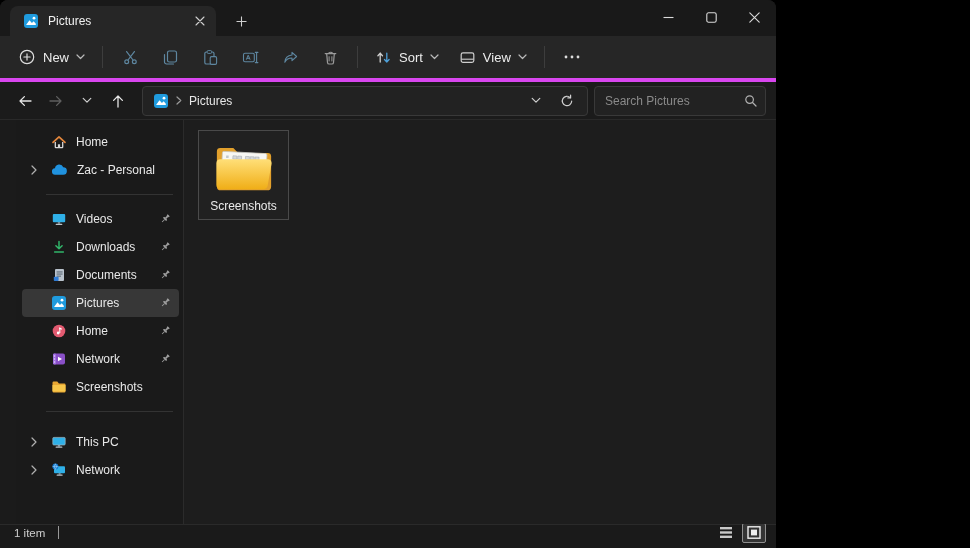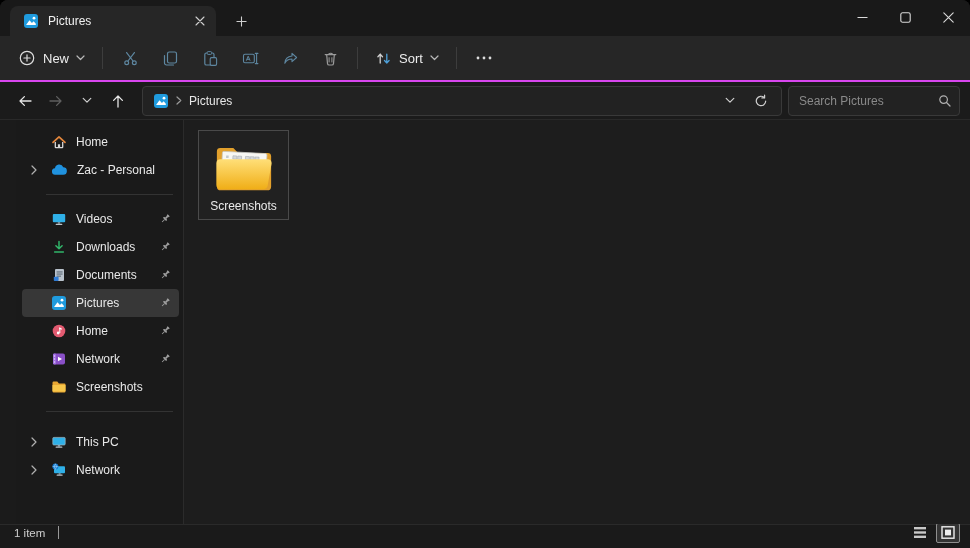--- a/index.html
+++ b/index.html
@@ -1,38 +1,38 @@
 <!DOCTYPE html>
 <html><head>
 <meta charset="utf-8">
 <style>
   * { margin:0; padding:0; box-sizing:border-box; }
   html,body { background:#000; }
   body { font-family:"Liberation Sans","DejaVu Sans",sans-serif; -webkit-font-smoothing:antialiased; }
   .window {
-    width:970px; height:548px; display:flex; flex-direction:column;
+    width:776px; height:548px; display:flex; flex-direction:column;
     background:#1b1b1b; color:#ececec; overflow:hidden;
     border-radius:8px 8px 0 0; position:relative;
   }
   svg { display:block; }
 
   
   .titlebar { height:36px; background:#191919; display:flex; align-items:flex-end; padding-left:10px; flex-shrink:0; }
   .tab {
     width:206px; height:30px; background:#262626; border-radius:8px 8px 0 0;
     display:flex; align-items:center; gap:9px; padding:0 5px 0 13px; font-size:12px;
   }
   .tab-label { flex:1; white-space:nowrap; overflow:hidden; color:#f0f0f0; }
   .tab-close { width:22px; height:22px; display:flex; align-items:center; justify-content:center; border-radius:4px; color:#cfcfcf; cursor:pointer; }
   .newtab { width:30px; height:30px; display:flex; align-items:center; justify-content:center; color:#cfcfcf; margin-left:10px; border-radius:4px; cursor:pointer; }
   .win-controls { margin-left:auto; align-self:flex-start; display:flex; height:35px; }
   .win-btn { width:43px; height:35px; display:flex; align-items:center; justify-content:center; color:#dadada; cursor:pointer; }
 
   
-  .toolbar { height:46px; background:#262626; display:flex; align-items:center; padding:0 8px; flex-shrink:0; border-bottom:2px solid #d946ef; }
+  .toolbar { height:46px; background:#262626; display:flex; align-items:center; padding:0 8px; flex-shrink:0; border-bottom:4px solid #d946ef; }
   .tb-btn { display:flex; align-items:center; gap:7px; padding:7px 10px; border-radius:4px; font-size:13px; color:#ededed; cursor:pointer; }
   .tb-icon-btn { width:40px; height:34px; display:flex; align-items:center; justify-content:center; border-radius:4px; cursor:pointer; }
   .tb-divider { width:1px; height:22px; background:#3d3d3d; margin:0 7px; }
   .c-steel { color:#5e87a1; }
   .c-gray  { color:#9a9a9a; }
   .chev { color:#b9b9b9; }
 
   
   .addressrow { height:38px; background:#1b1b1b; display:flex; align-items:center; padding:0 10px; gap:2px; flex-shrink:0; border-bottom:1px solid #292929; }
   .nav-btn { width:29px; height:29px; display:flex; align-items:center; justify-content:center; border-radius:4px; color:#e6e6e6; cursor:pointer; }
@@ -209,20 +209,34 @@
           </svg>
       </span>
       <span>Sort</span>
       <span class="chev">
         <svg width="9" height="6" viewBox="0 0 9 6">
             <path d="M1 1 L4.5 4.5 L8 1" fill="none" stroke="currentColor" stroke-width="1.2" stroke-linecap="round" stroke-linejoin="round"></path>
           </svg>
       </span>
     </div>
 
+    <div class="tb-btn">
+      <span>
+        <svg width="17" height="17" viewBox="0 0 17 17">
+            <rect x="2.2" y="3.8" width="12.6" height="9.6" rx="1.8" fill="none" stroke="#cfcfcf" stroke-width="1.2"></rect>
+            <path d="M2.4 10.2 H14.6" stroke="#cfcfcf" stroke-width="1.1"></path>
+          </svg>
+      </span>
+      <span>View</span>
+      <span class="chev">
+        <svg width="9" height="6" viewBox="0 0 9 6">
+            <path d="M1 1 L4.5 4.5 L8 1" fill="none" stroke="currentColor" stroke-width="1.2" stroke-linecap="round" stroke-linejoin="round"></path>
+          </svg>
+      </span>
+    </div>
 
     <div class="tb-divider"></div>
 
     <div class="tb-icon-btn">
       <span>
         <svg width="18" height="6" viewBox="0 0 18 6">
             <circle cx="3" cy="3" r="1.4" fill="#dcdcdc"></circle>
             <circle cx="9" cy="3" r="1.4" fill="#dcdcdc"></circle>
             <circle cx="15" cy="3" r="1.4" fill="#dcdcdc"></circle>
           </svg>

